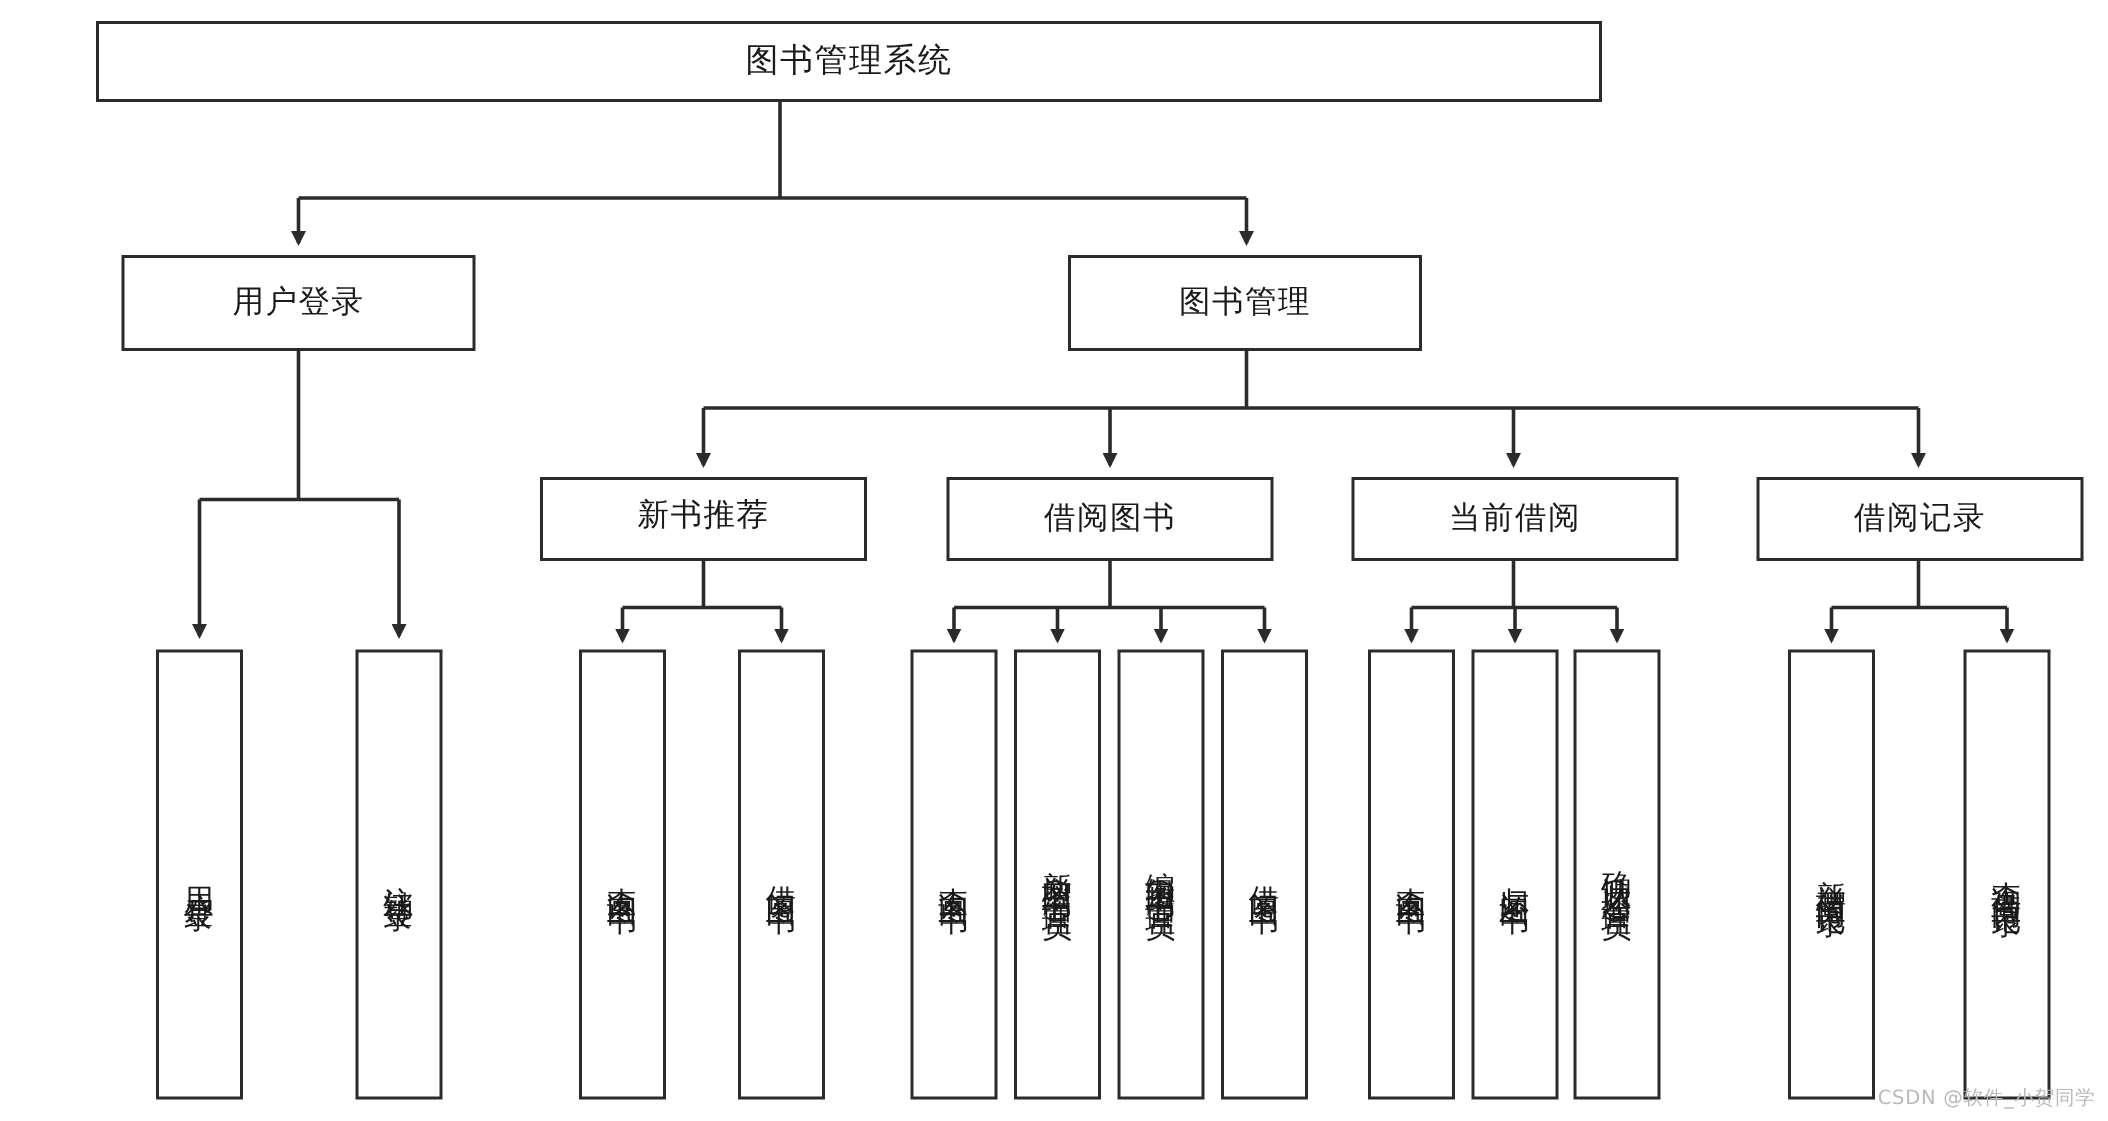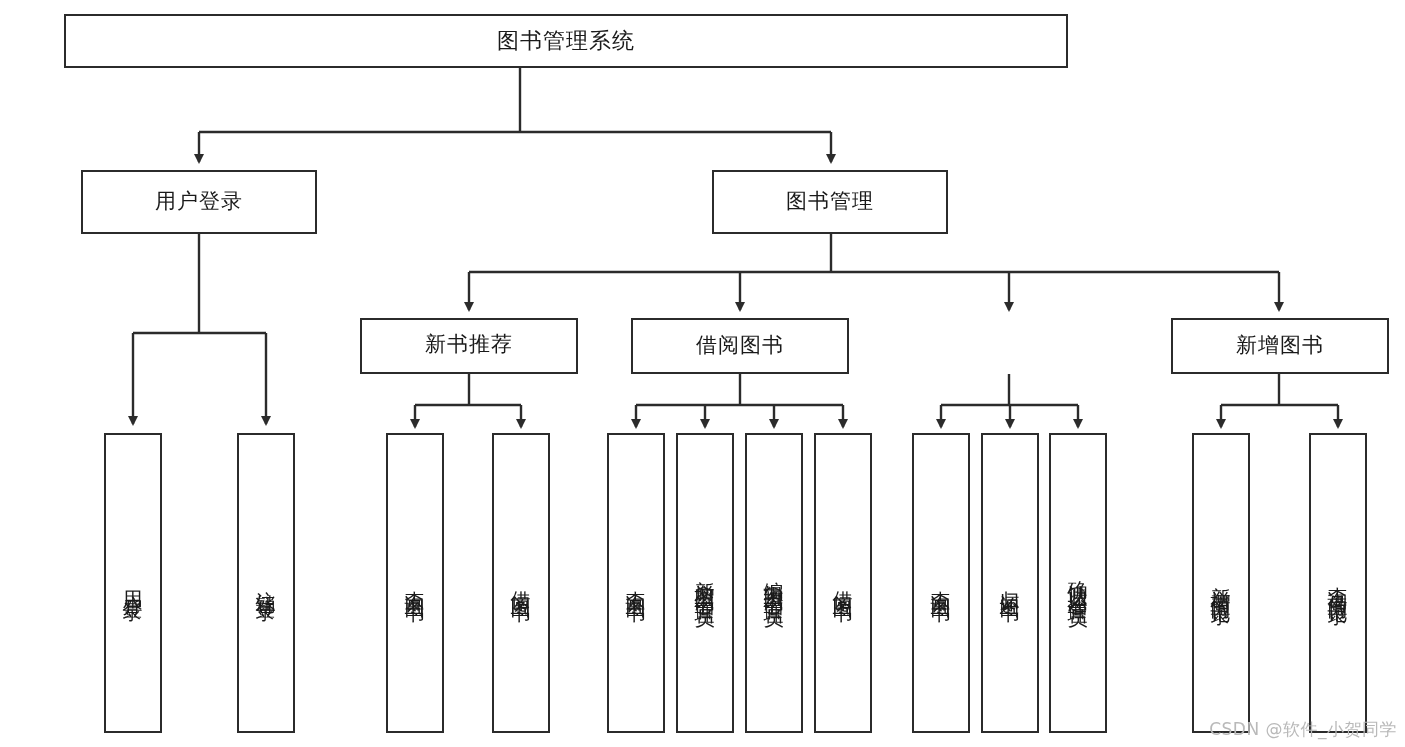--- a/index.html
+++ b/index.html
@@ -58,21 +58,21 @@
   }
   .node-v .vlabel {
     writing-mode: vertical-rl;
     text-orientation: upright;
     white-space: nowrap;
   }
   .watermark {
     position: absolute;
     right: 8px;
     bottom: 6px;
-    font-size: 17px;
+    font-size: 13px;
     color: #b9b9b9;
     letter-spacing: 0.5px;
     z-index: 3;
     user-select: none;
   }
 </style>
 </head>
 <body>
 
 <div id="diagram-canvas">
@@ -137,22 +137,25 @@
   <div class="node node-h" style="left:712px; top:170px; width:236px; height:64px;justify-content:center;">
     <span>图书管理</span>
   </div>
 
   <div class="node node-h" style="left:360px; top:318px; width:218px; height:56px;font-family:Liberation Mono, monospace;">
     <span>新书推荐</span>
   </div>
   <div class="node node-h" style="left:631px; top:318px; width:218px; height:56px;">
     <span>借阅图书</span>
   </div>
+  <div class="node node-h" style="left:901px; top:318px; width:218px; height:56px;">
+    <span>当前借阅</span>
+  </div>
   <div class="node node-h" style="left:1171px; top:318px; width:218px; height:56px;">
-    <span>新增图书</span>
+    <span>借阅记录</span>
   </div>
 
   <div class="node node-v" style="left:104px; top:433px; width:58px; height:300px;">
     <span class="vlabel">用户登录</span>
   </div>
   <div class="node node-v" style="left:237px; top:433px; width:58px; height:300px;">
     <span class="vlabel">注销登录</span>
   </div>
 
   <div class="node node-v" style="left:386px; top:433px; width:58px; height:300px;">

